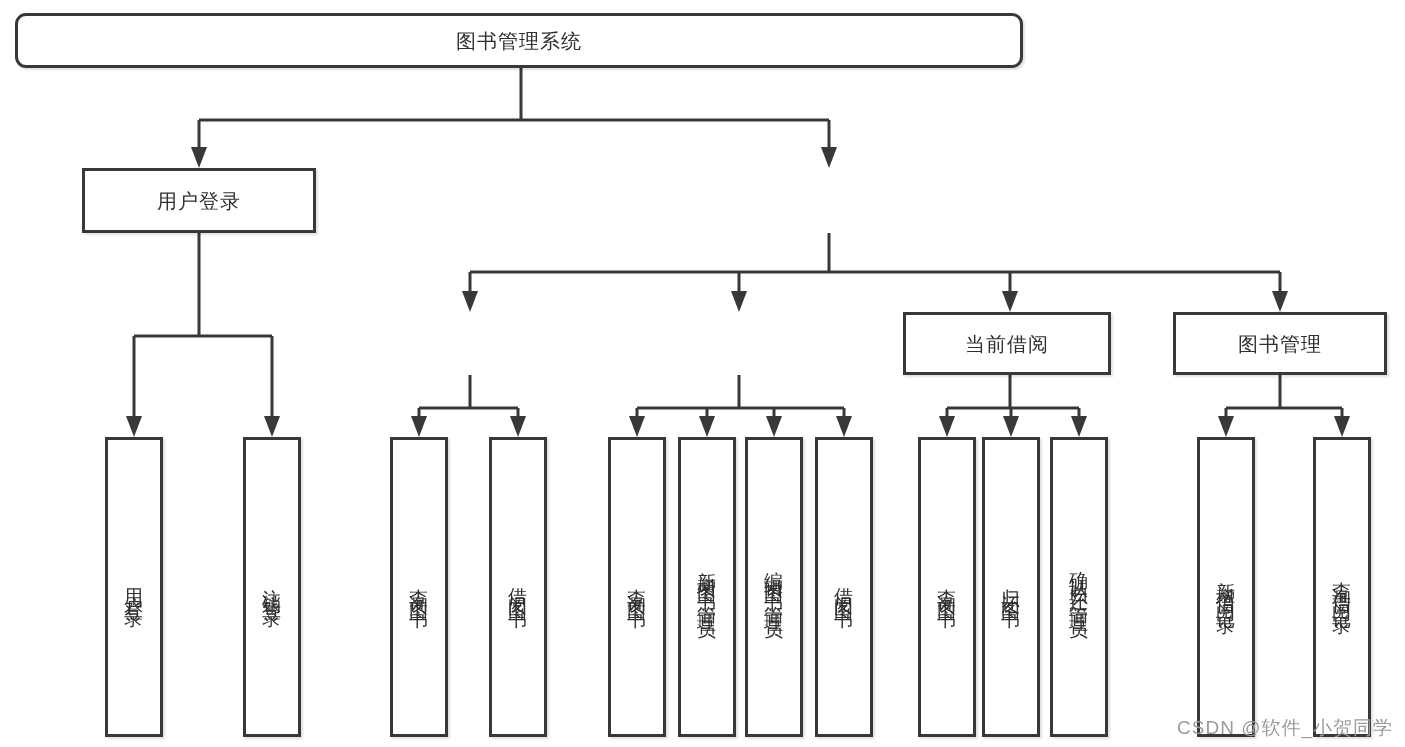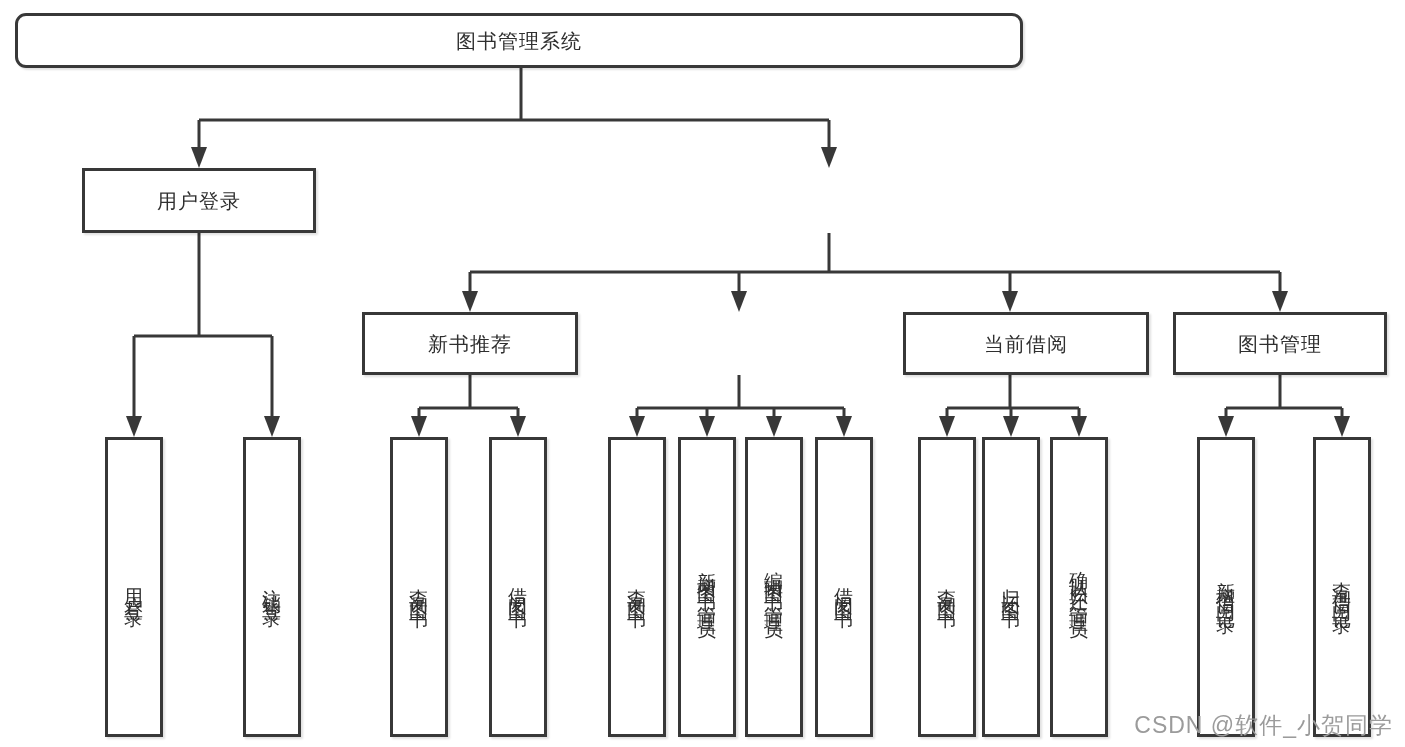--- a/index.html
+++ b/index.html
@@ -18,21 +18,21 @@
   .l2-box{top:168px;height:65px;}
   .l3-box{top:312px;height:63px;}
   .leaf{top:437px;width:58px;height:300px;}
   .vtext{
     writing-mode:vertical-rl;text-orientation:mixed;
     font-size:19px;letter-spacing:7px;line-height:1;color:#2f2f2f;
     white-space:nowrap;
   }
   .watermark{
     position:absolute;right:12px;bottom:6px;z-index:3;
-    font-size:23px;color:#9b9b9b;letter-spacing:1px;
+    font-size:19px;color:#9b9b9b;letter-spacing:1px;
   }
 </style>
 </head>
 <body>
 
 <div id="canvas">
 
   <svg id="connectors" width="1405" height="747" viewBox="0 0 1405 747">
     <path fill="none" stroke="#383838" stroke-width="3" d="
       M521 68 V120 M199 120 H829 M199 120 V153 M829 120 V153
@@ -66,24 +66,21 @@
   </svg>
 
   <div class="node root-box">
     <span class="hlabel">图书管理系统</span>
   </div>
 
   <div class="node l2-box" style="left:82px;width:234px;">
     <span class="hlabel">用户登录</span>
   </div>
 
-  <div class="node l3-box" style="left:362px;width:216px;">
-    <span class="hlabel">新书推荐</span>
-  </div>
-  <div class="node l3-box" style="left:903px;width:246px;">
+  <div class="node l3-box" style="left:903px;width:208px;">
     <span class="hlabel">当前借阅</span>
   </div>
   <div class="node l3-box" style="left:1173px;width:214px;">
     <span class="hlabel">图书管理</span>
   </div>
 
   <div class="node leaf" style="left:105px;">
     <span class="vtext">用户登录</span>
   </div>
   <div class="node leaf" style="left:243px;">

